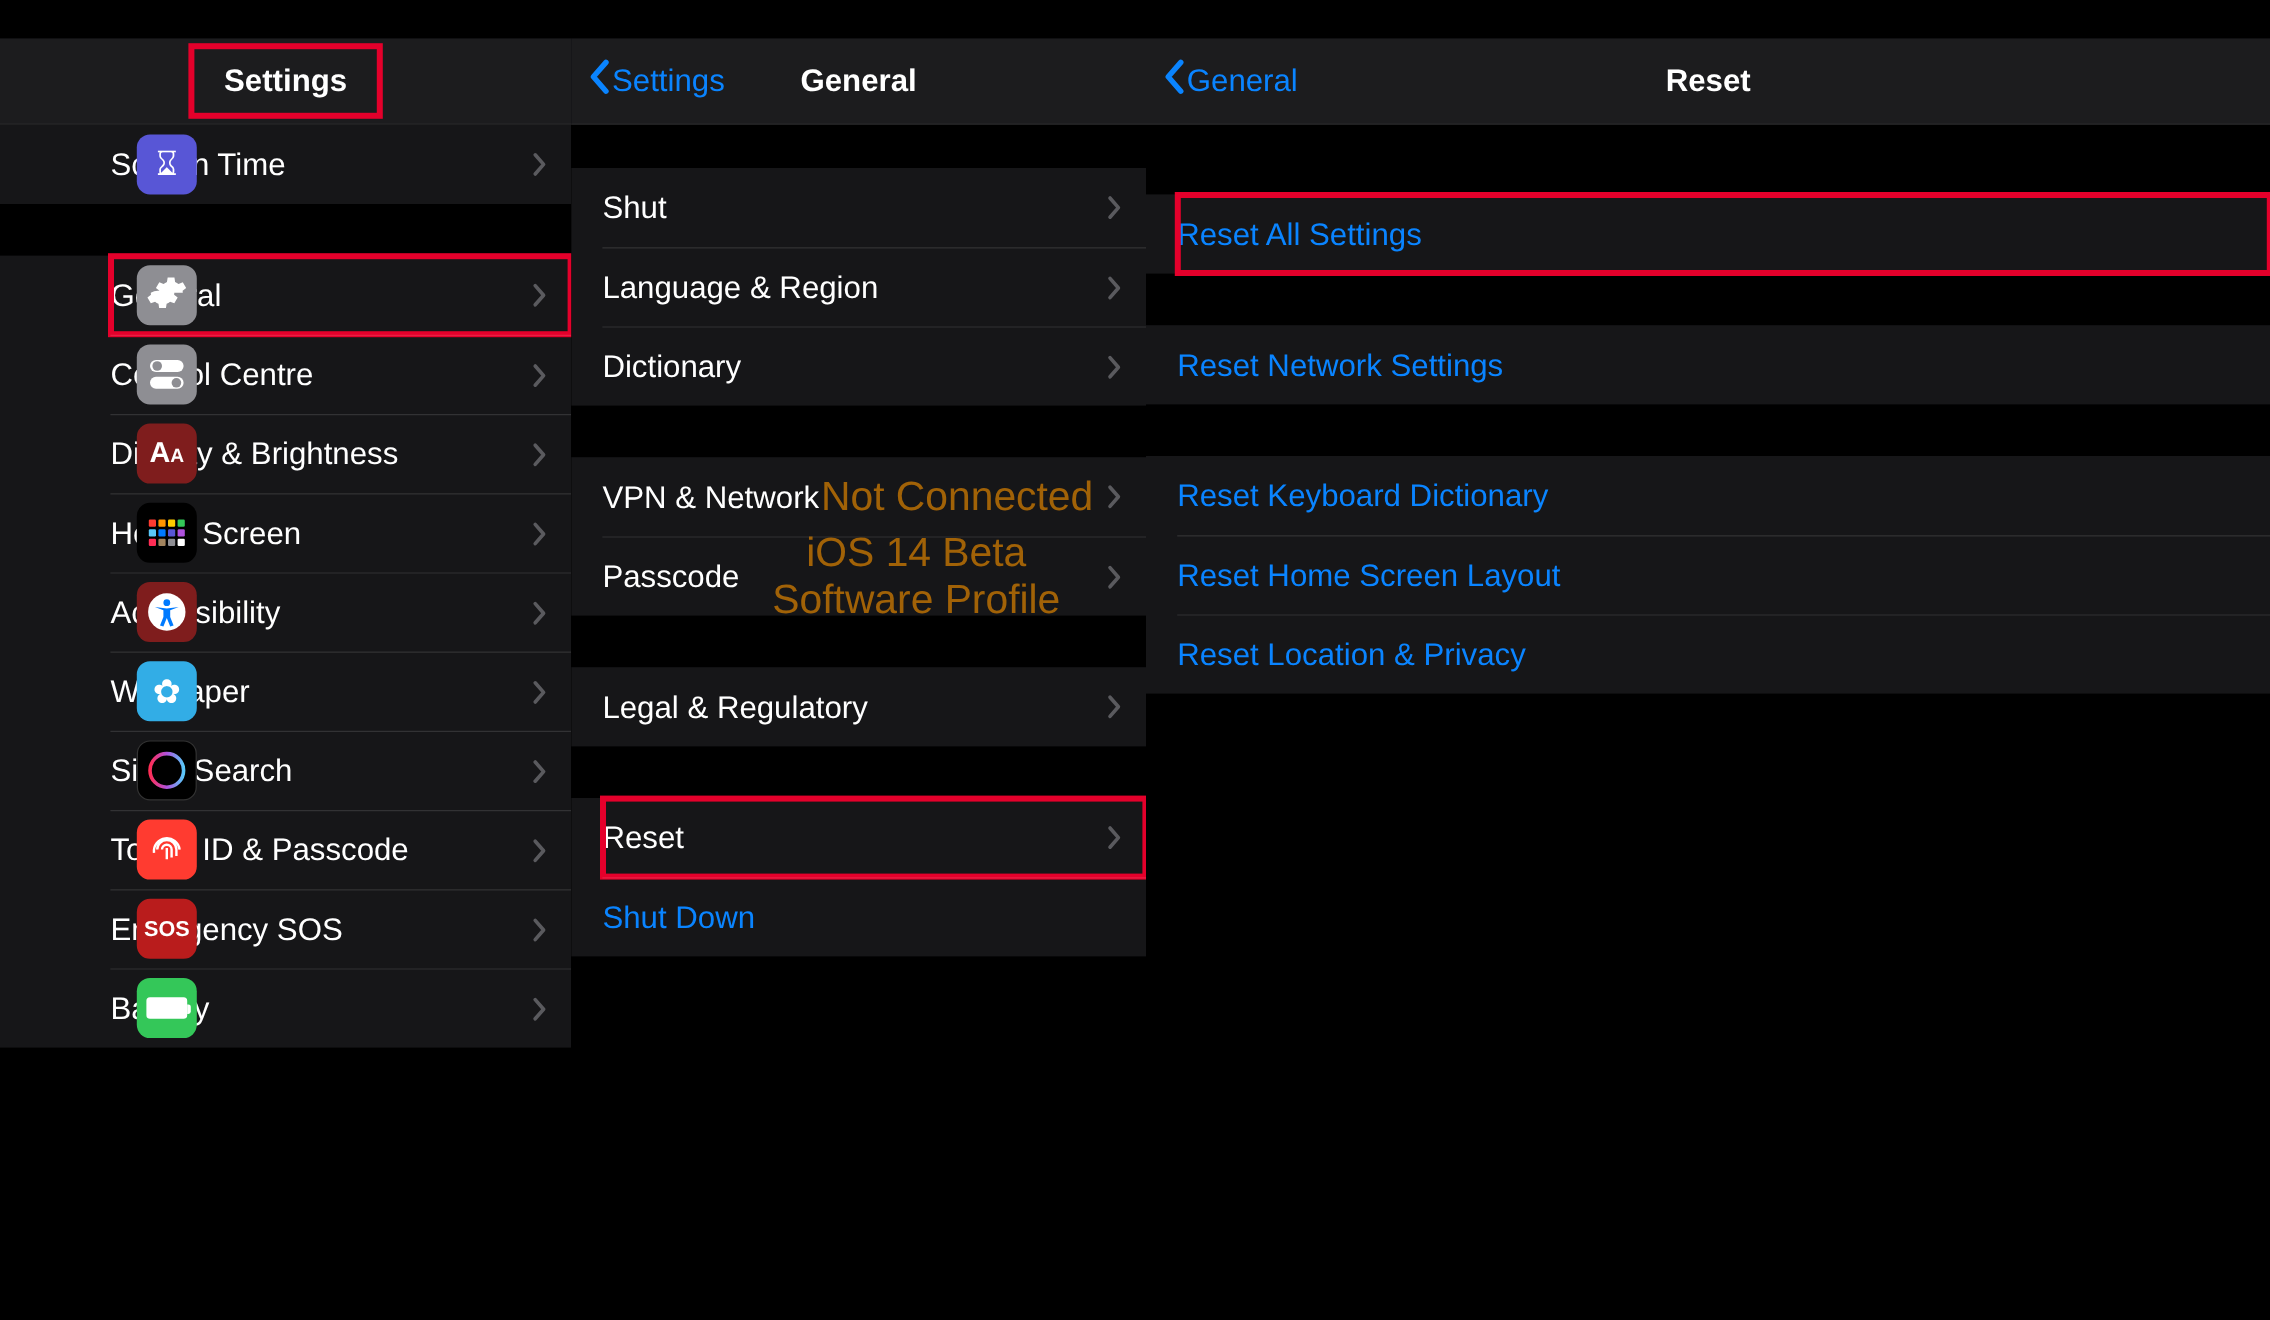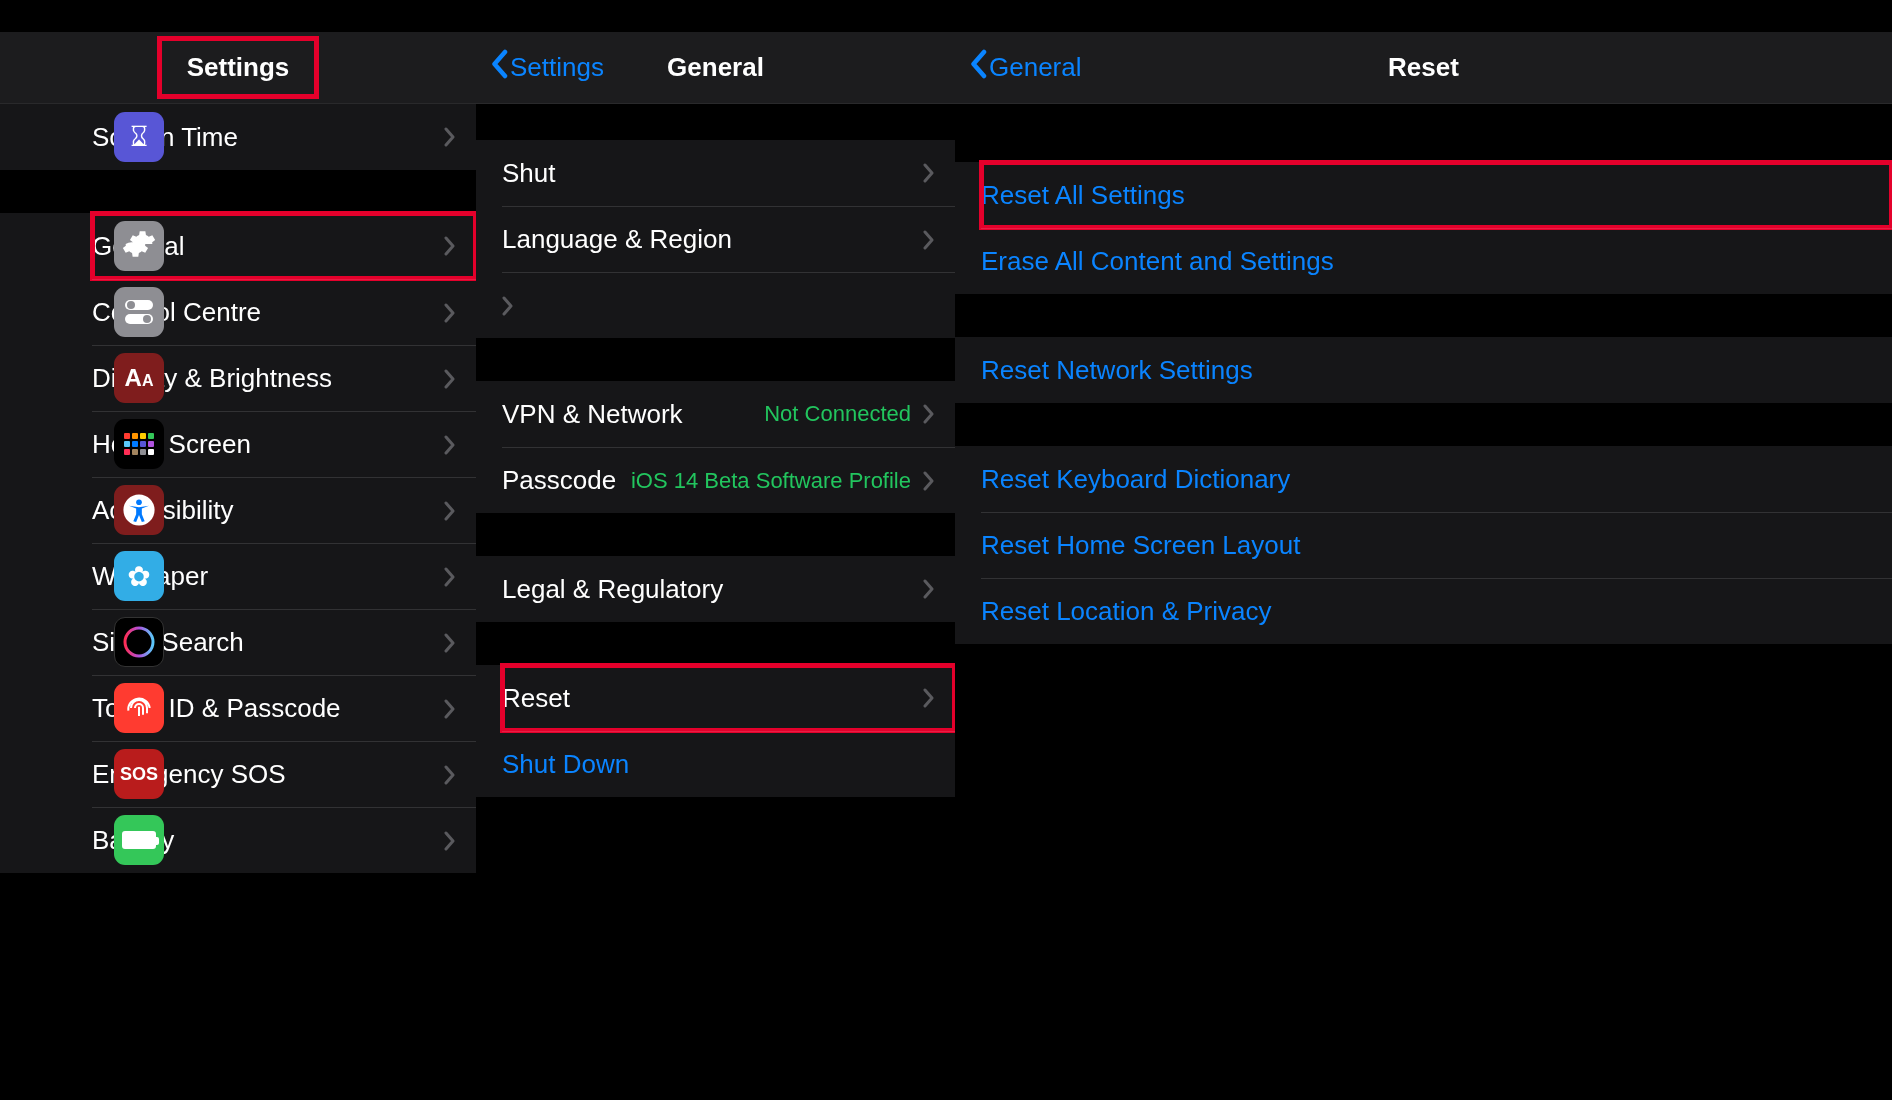--- a/index.html
+++ b/index.html
@@ -19,21 +19,21 @@
 
     .section { background:#161618; margin-bottom:43px; }
     .section.nomargin { margin-bottom:0; }
     .section-body { padding-left:92px; }
 
     .row { display:flex; align-items:center; height:66px; position:relative; }
     .row + .row .row-inner { border-top:1px solid rgba(255,255,255,.12); }
     .row-inner { flex:1; display:flex; align-items:center; height:100%; padding-right:20px; }
     .row .icon-slot { position:absolute; left:22px; width:50px; height:50px; border-radius:11px; display:flex; align-items:center; justify-content:center; }
     .row .label { font-size:26px; color:#fff; font-weight:400; flex:1; }
-    .row .detail { font-size:22px; color:#22c55e; margin-right:12px;text-align:center; }
+    .row .detail { font-size:34px; color:#a16207; margin-right:12px;text-align:center; }
     .row .chev svg { width:12px; height:22px; }
     .row .chev { color:#5a5a5e; display:flex; align-items:center; }
 
     
     .section.plain .section-body { padding-left:26px; }
     .section.plain .row { height:66px; }
     .section.plain .row .label { font-size:26px; }
 
     .link { color:#0a84ff !important; }
 
@@ -314,20 +314,21 @@
               <span class="label">Language &amp; Region</span>
               <span class="chev">
                 <svg viewBox="0 0 12 20" fill="none">
                   <path d="M2 2 L9 10 L2 18" stroke="#5a5a5e" stroke-width="3" stroke-linecap="round" stroke-linejoin="round"></path>
                 </svg>
               </span>
             </div>
           </div>
           <div class="row">
             <div class="row-inner">
+              <span class="label">Dictionary</span>
               <span class="chev">
                 <svg viewBox="0 0 12 20" fill="none">
                   <path d="M2 2 L9 10 L2 18" stroke="#5a5a5e" stroke-width="3" stroke-linecap="round" stroke-linejoin="round"></path>
                 </svg>
               </span>
             </div>
           </div>
         </div>
       </div>
     <div class="section plain">
@@ -406,25 +407,20 @@
   </div>
   <div class="content">
     <div style="height:58px;"></div>
     <div class="section plain">
         <div class="section-body" id="p3g1">
           <div class="row hl">
             <div class="row-inner">
               <span class="label link">Reset All Settings</span>
             </div>
           </div>
-          <div class="row">
-            <div class="row-inner">
-              <span class="label link">Erase All Content and Settings</span>
-            </div>
-          </div>
         </div>
       </div>
     <div class="section plain">
         <div class="section-body" id="p3g2">
           <div class="row">
             <div class="row-inner">
               <span class="label link">Reset Network Settings</span>
             </div>
           </div>
         </div>

